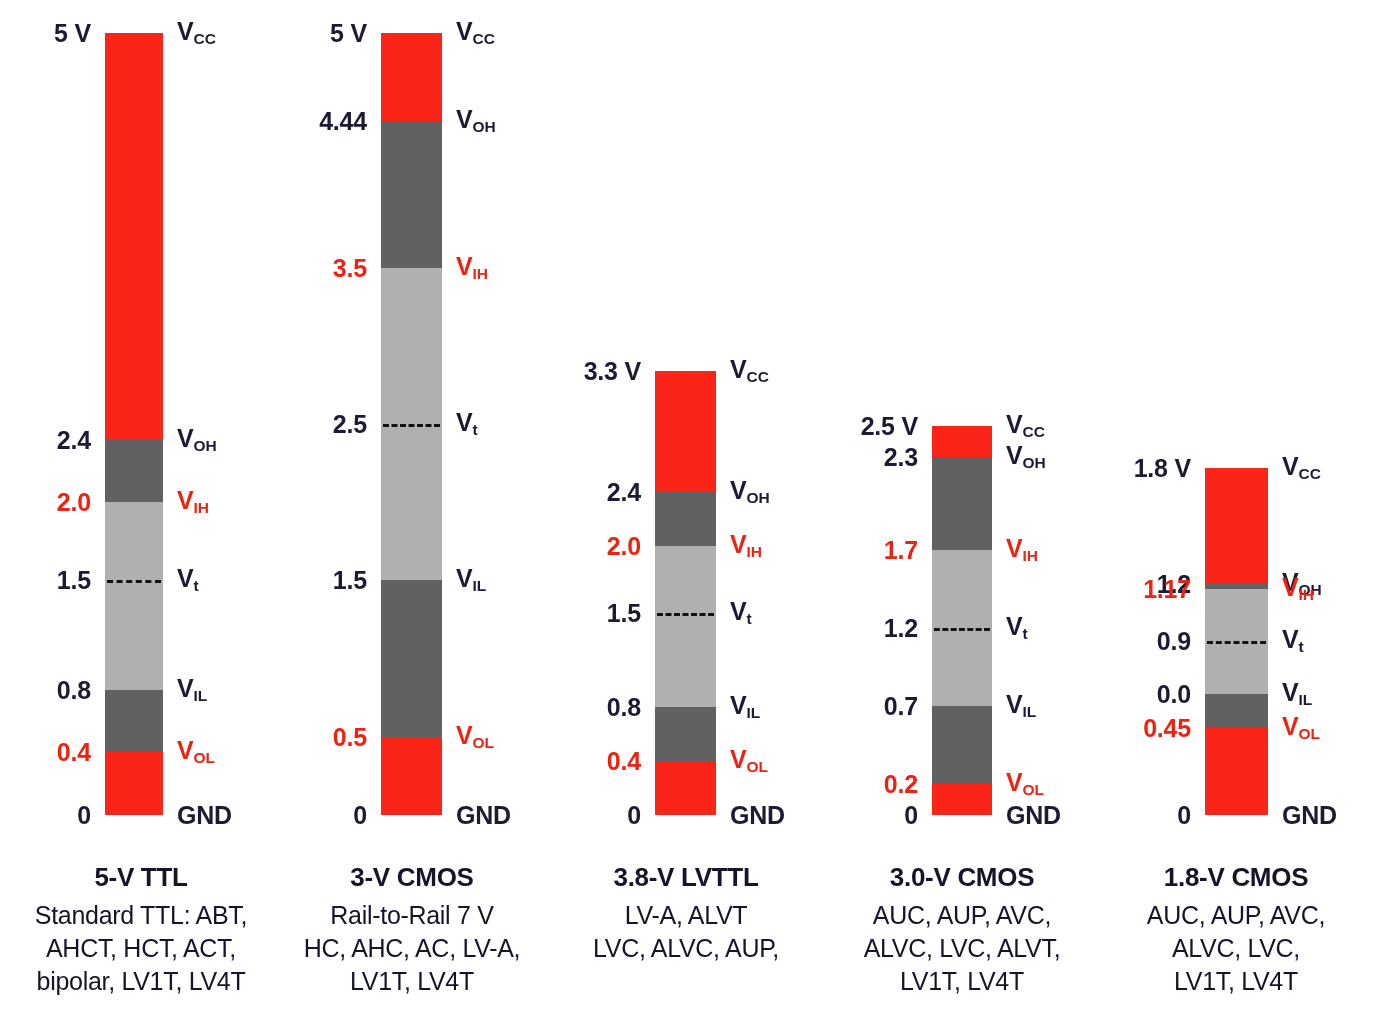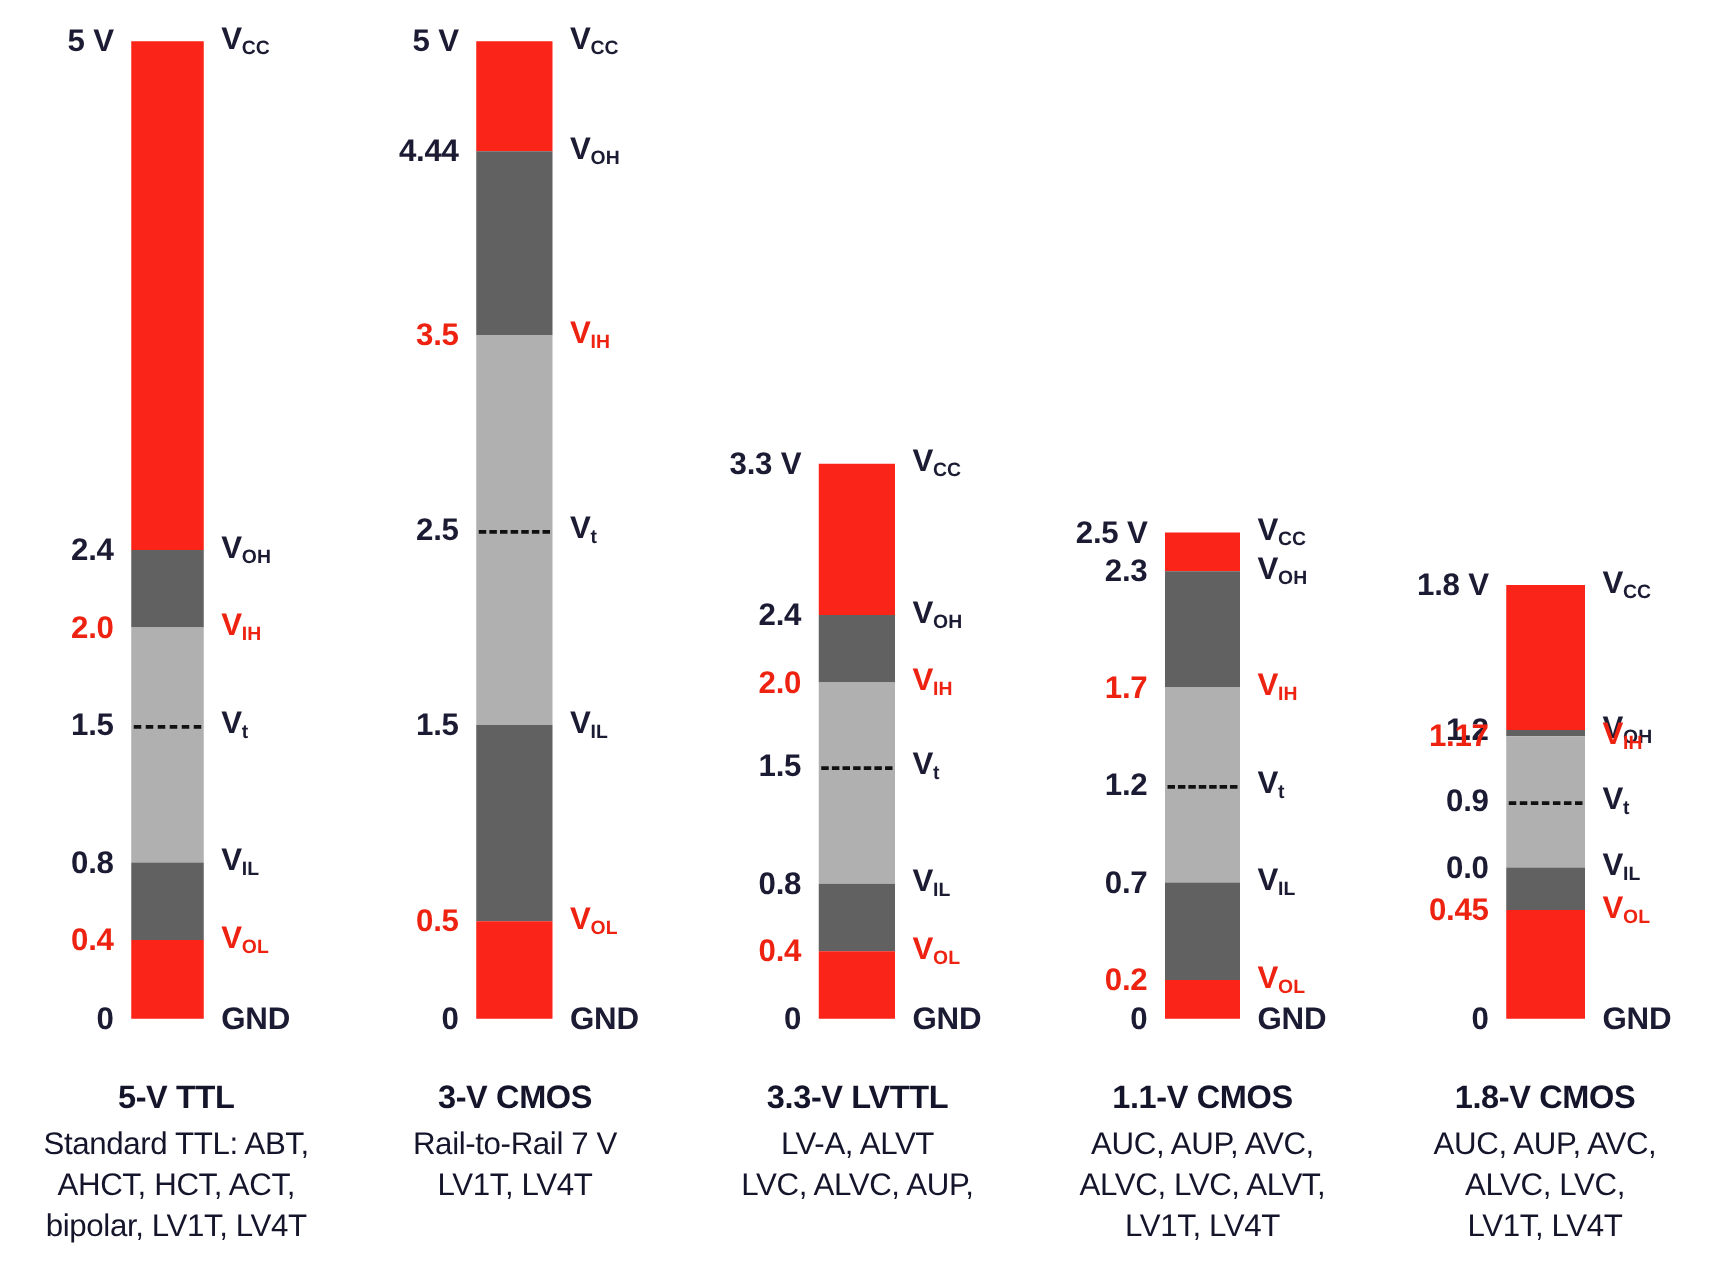--- a/index.html
+++ b/index.html
@@ -190,20 +190,21 @@
         <span class="value" style="right: 1019px;">0.5</span>
         <span class="name" style="left: 456px;">V<sub>OL</sub></span>
       </div>
       <div class="tick" style="left: 0px; width: 1386px; top: 815px;">
         <span class="value" style="right: 1019px;">0</span>
         <span class="name" style="left: 456px;">GND</span>
       </div>
       <div class="caption" style="top: 862px; left: 242px; width: 340px;">
         <div class="cap-title">3-V CMOS</div>
         <div class="cap-line">Rail-to-Rail 7 V</div>
+        <div class="cap-line">HC, AHC, AC, LV-A,</div>
         <div class="cap-line">LV1T, LV4T</div>
       </div>
     </div>
     <div class="column" style="left: 0px; width: 1386px;">
       <div class="bar" style="left: 655px; width: 61px; top: 371px; height: 444px;">
         <div class="band vcc-band" style="top: 0.15px; height: 121.05px;"></div>
         <div class="band voh-band" style="top: 121.2px; height: 53.8px;"></div>
         <div class="band mid-band" style="top: 175px; height: 161.4px;"></div>
         <div class="band vil-band" style="top: 336.4px; height: 53.8px;"></div>
         <div class="band gnd-band" style="top: 390.2px; height: 53.8px;"></div>
@@ -231,21 +232,21 @@
       </div>
       <div class="tick accent" style="left: 0px; width: 1386px; top: 761.2px;">
         <span class="value" style="right: 745px;">0.4</span>
         <span class="name" style="left: 730px;">V<sub>OL</sub></span>
       </div>
       <div class="tick" style="left: 0px; width: 1386px; top: 815px;">
         <span class="value" style="right: 745px;">0</span>
         <span class="name" style="left: 730px;">GND</span>
       </div>
       <div class="caption" style="top: 862px; left: 516px; width: 340px;">
-        <div class="cap-title">3.3-V LVTTL</div>
+        <div class="cap-title">3.8-V LVTTL</div>
         <div class="cap-line">LV-A, ALVT</div>
         <div class="cap-line">LVC, ALVC, AUP,</div>
       </div>
     </div>
     <div class="column" style="left: 0px; width: 1386px;">
       <div class="bar" style="left: 932px; width: 60px; top: 426px; height: 389px;">
         <div class="band vcc-band" style="top: 0px; height: 31.12px;"></div>
         <div class="band voh-band" style="top: 31.12px; height: 93.36px;"></div>
         <div class="band mid-band" style="top: 124.48px; height: 155.6px;"></div>
         <div class="band vil-band" style="top: 280.08px; height: 77.8px;"></div>
@@ -274,21 +275,21 @@
       </div>
       <div class="tick accent" style="left: 0px; width: 1386px; top: 783.88px;">
         <span class="value" style="right: 468px;">0.2</span>
         <span class="name" style="left: 1006px;">V<sub>OL</sub></span>
       </div>
       <div class="tick" style="left: 0px; width: 1386px; top: 815px;">
         <span class="value" style="right: 468px;">0</span>
         <span class="name" style="left: 1006px;">GND</span>
       </div>
       <div class="caption" style="top: 862px; left: 792px; width: 340px;">
-        <div class="cap-title">1.1-V CMOS</div>
+        <div class="cap-title">3.0-V CMOS</div>
         <div class="cap-line">AUC, AUP, AVC,</div>
         <div class="cap-line">ALVC, LVC, ALVT,</div>
         <div class="cap-line">LV1T, LV4T</div>
       </div>
     </div>
     <div class="column" style="left: 0px; width: 1386px;">
       <div class="bar" style="left: 1205px; width: 63px; top: 468px; height: 347px;">
         <div class="band vcc-band" style="top: -0.04px; height: 115.68px;"></div>
         <div class="band voh-band" style="top: 115.64px; height: 5.784px;"></div>
         <div class="band mid-band" style="top: 121.424px; height: 104.112px;"></div>

